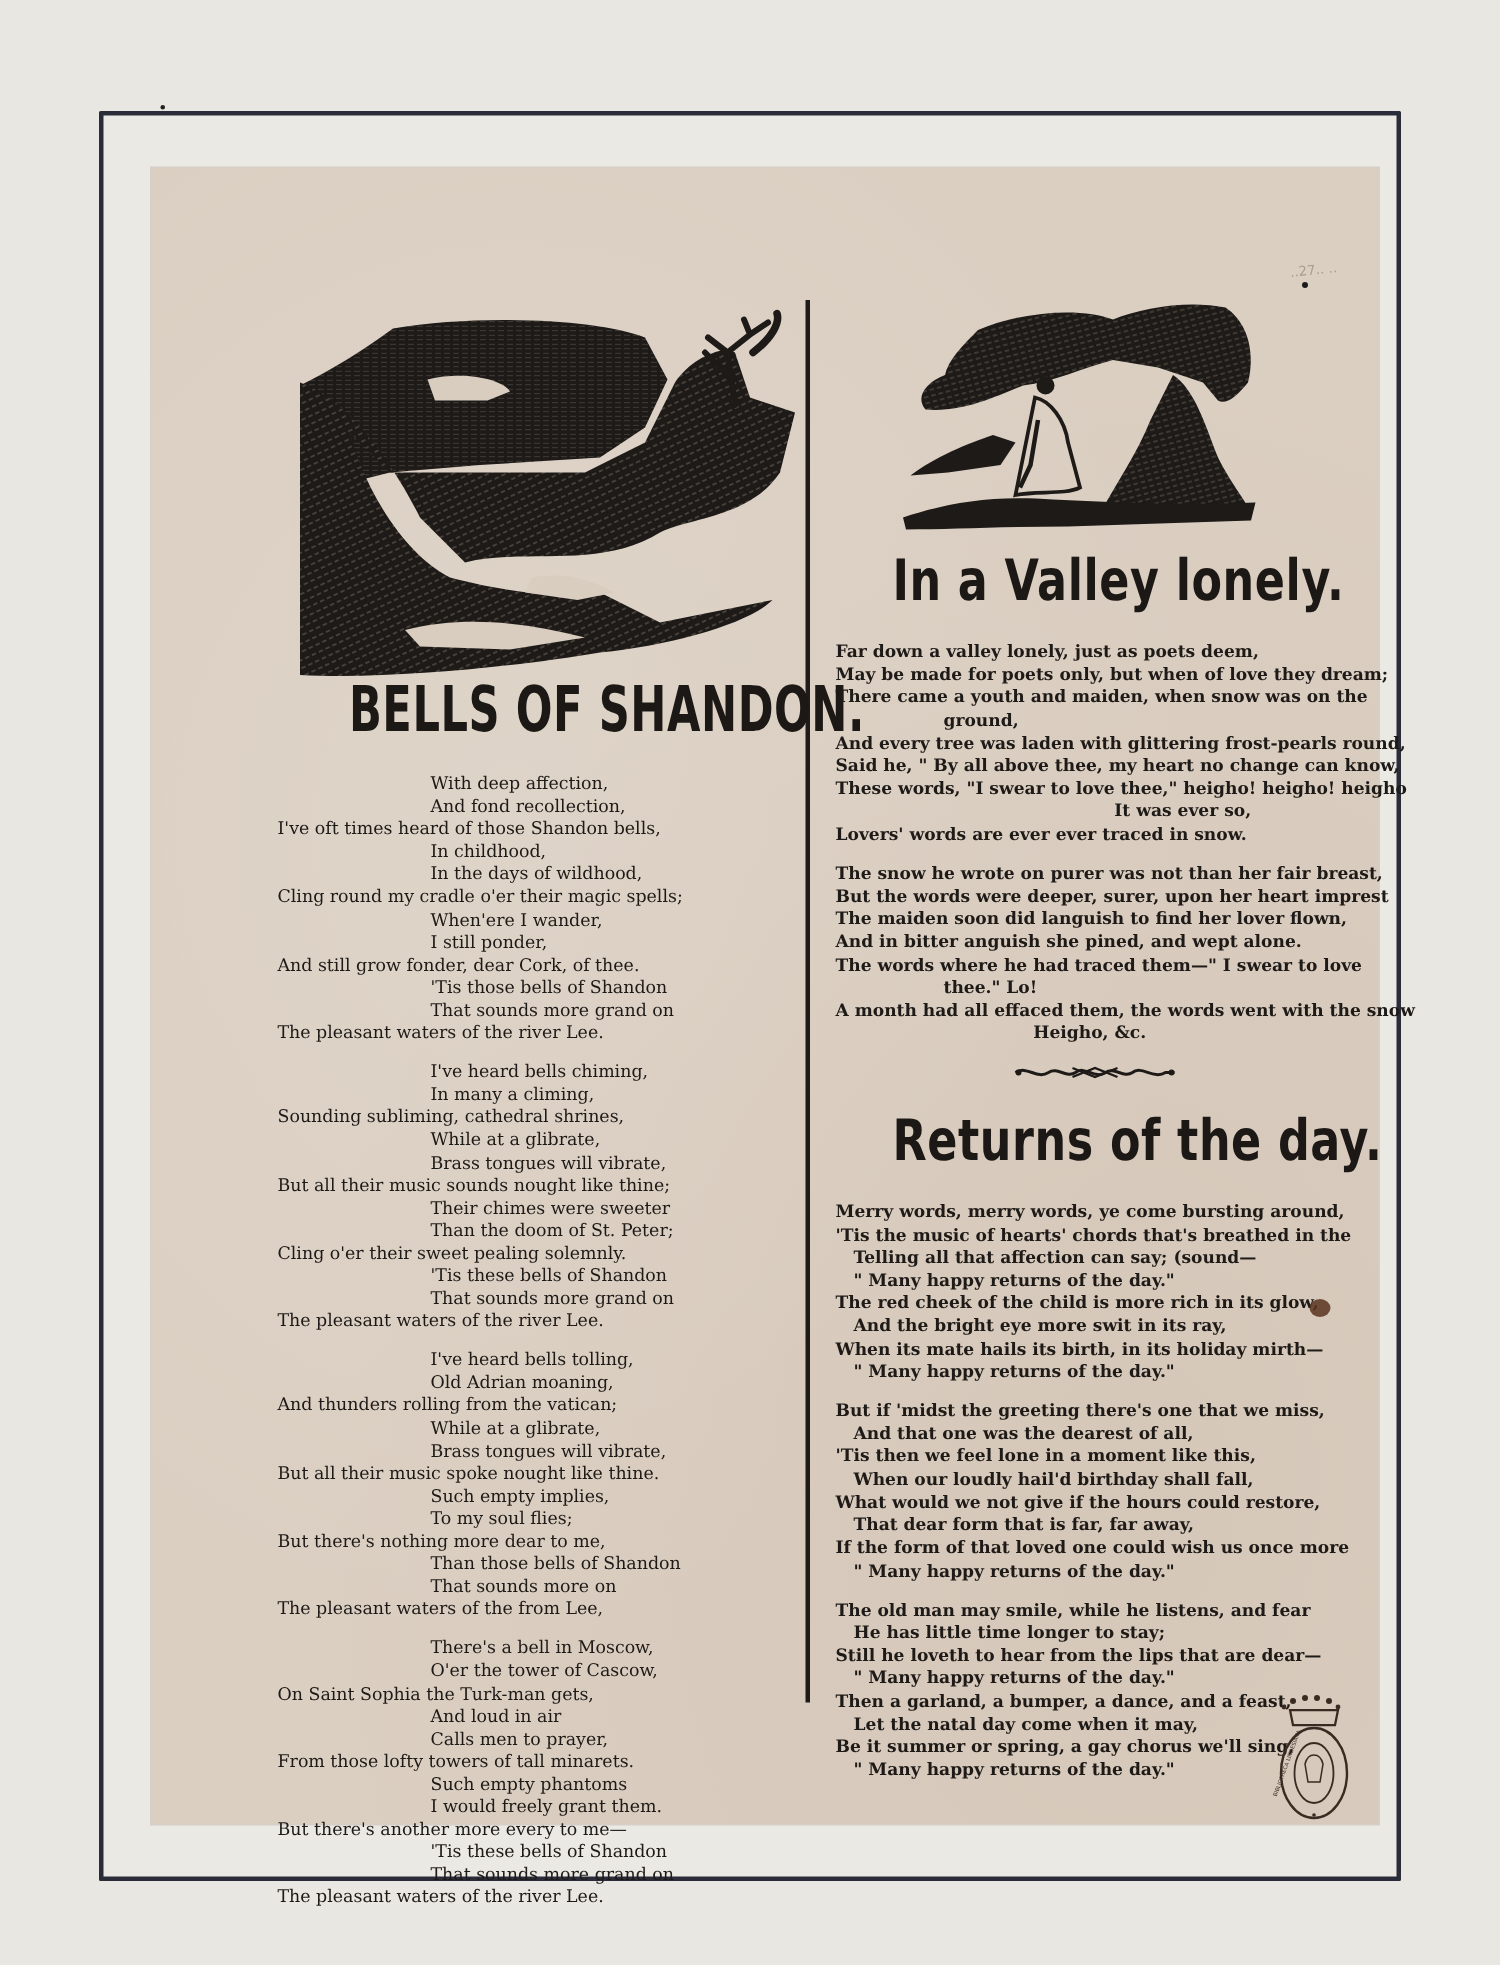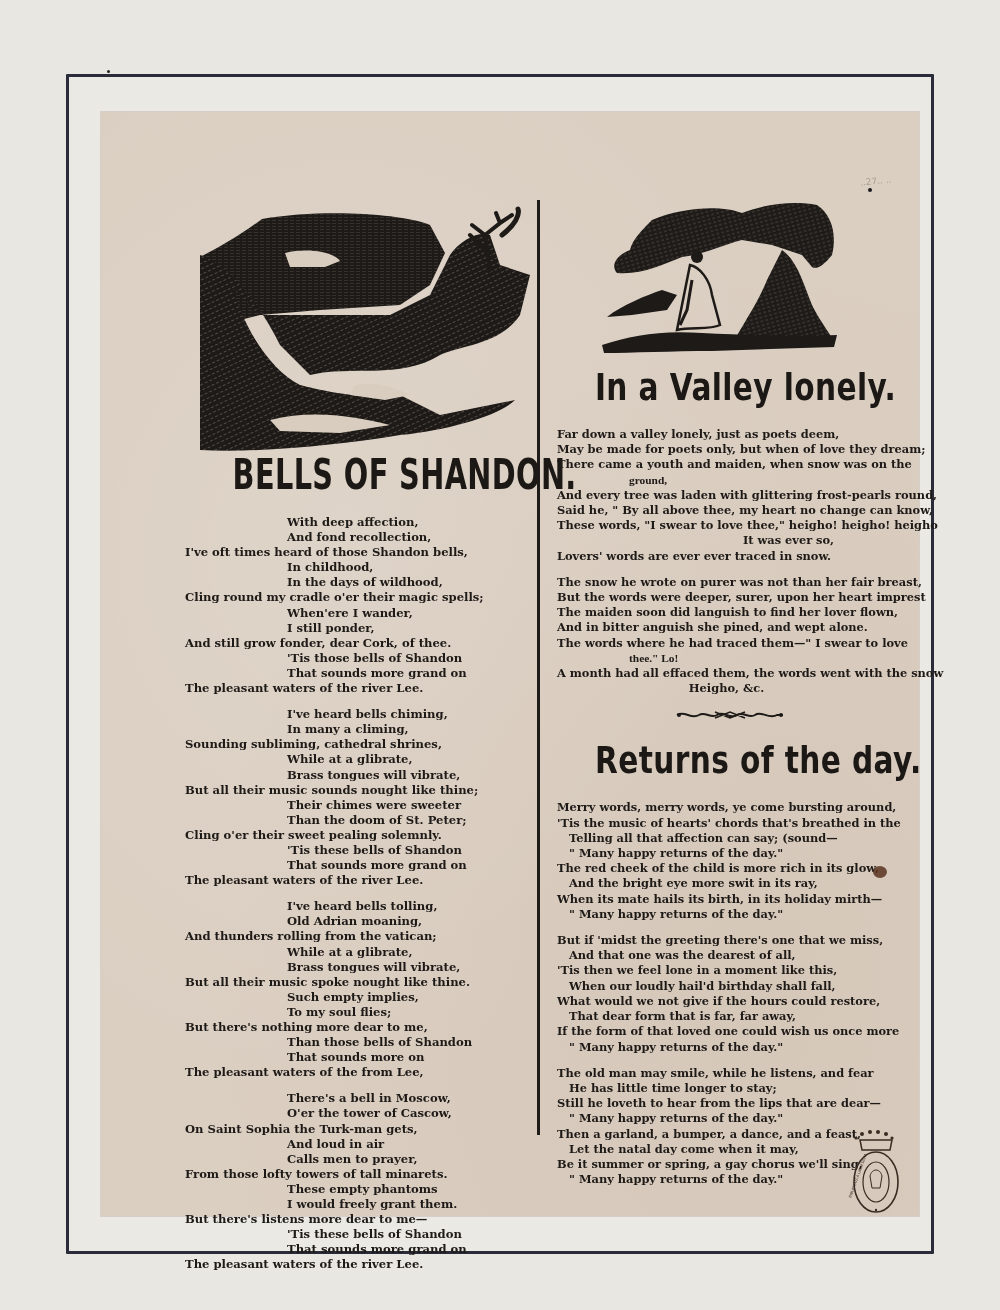--- a/index.html
+++ b/index.html
@@ -39,24 +39,24 @@
     transform: scaleX(0.78); transform-origin: center; white-space: nowrap;
     letter-spacing: 0.5px;
   }
   .title-shandon { font-size: 40px; margin: -4px 0 6px 0; transform: scaleX(0.72) scaleY(1.05); }
   .title-valley { font-size: 38px; margin: 0 0 10px 0; }
   .title-returns { font-size: 38px; margin: 0 0 10px 0; }
   .poem { font-size: 11.6px; line-height: 15.1px; font-weight: bold; margin-top: 18px; }
   .poem .ln { display: block; white-space: nowrap; }
   .poem .ind { padding-left: 102px; }
   .poem .ind-sm { padding-left: 12px; }
-  .poem .ind-lg { padding-left: 72px; font-family: Liberation Serif, serif; }
+  .poem .ind-lg { padding-left: 72px; }
   .poem .ind-right { text-align: center; padding-right: 6px; }
   .stanza-gap { height: 11px; }
-  .left-poem .ln { font-weight: bold; }
+  .left-poem .ln { font-weight: normal; }
   .right-poem { font-size: 11.4px; line-height: 15.2px; }
   .ornament { display: block; margin: 12px auto 16px auto; width: 110px; height: 14px; }
   .stamp { position: absolute; left: 846px; top: 1128px; width: 60px; height: 90px; }
   .stain { position: absolute; left: 873px; top: 866px; width: 14px; height: 12px; background: #5a3420; border-radius: 50%; opacity: 0.85; }
   .speck { position: absolute; background: #1b1b1b; border-radius: 50%; }
   .pencil-mark { position: absolute; left: 860px; top: 176px; font-size: 9px; color: #a89f94; font-family: "DejaVu Sans", sans-serif; transform: rotate(-6deg); }
 </style>
 </head>
 <body>
 
@@ -129,23 +129,23 @@
       <span class="ln ind">Than those bells of Shandon</span>
       <span class="ln ind">That sounds more on</span>
       <span class="ln">The pleasant waters of the from Lee,</span>
       <div class="stanza-gap"></div>
       <span class="ln ind">There's a bell in Moscow,</span>
       <span class="ln ind">O'er the tower of Cascow,</span>
       <span class="ln">On Saint Sophia the Turk-man gets,</span>
       <span class="ln ind">And loud in air</span>
       <span class="ln ind">Calls men to prayer,</span>
       <span class="ln">From those lofty towers of tall minarets.</span>
-      <span class="ln ind">These empty phantoms</span>
+      <span class="ln ind">Such empty phantoms</span>
       <span class="ln ind">I would freely grant them.</span>
-      <span class="ln">But there's listens more dear to me—</span>
+      <span class="ln">But there's another more every to me—</span>
       <span class="ln ind">'Tis these bells of Shandon</span>
       <span class="ln ind">That sounds more grand on</span>
       <span class="ln">The pleasant waters of the river Lee.</span>
     </div>
 </div>
 
 <div class="col col-right">
   <svg class="woodcut wc-right" viewBox="0 0 260 170">
     <defs>
       <pattern id="hatch3" width="5" height="4" patternUnits="userSpaceOnUse" patternTransform="rotate(-15)">

